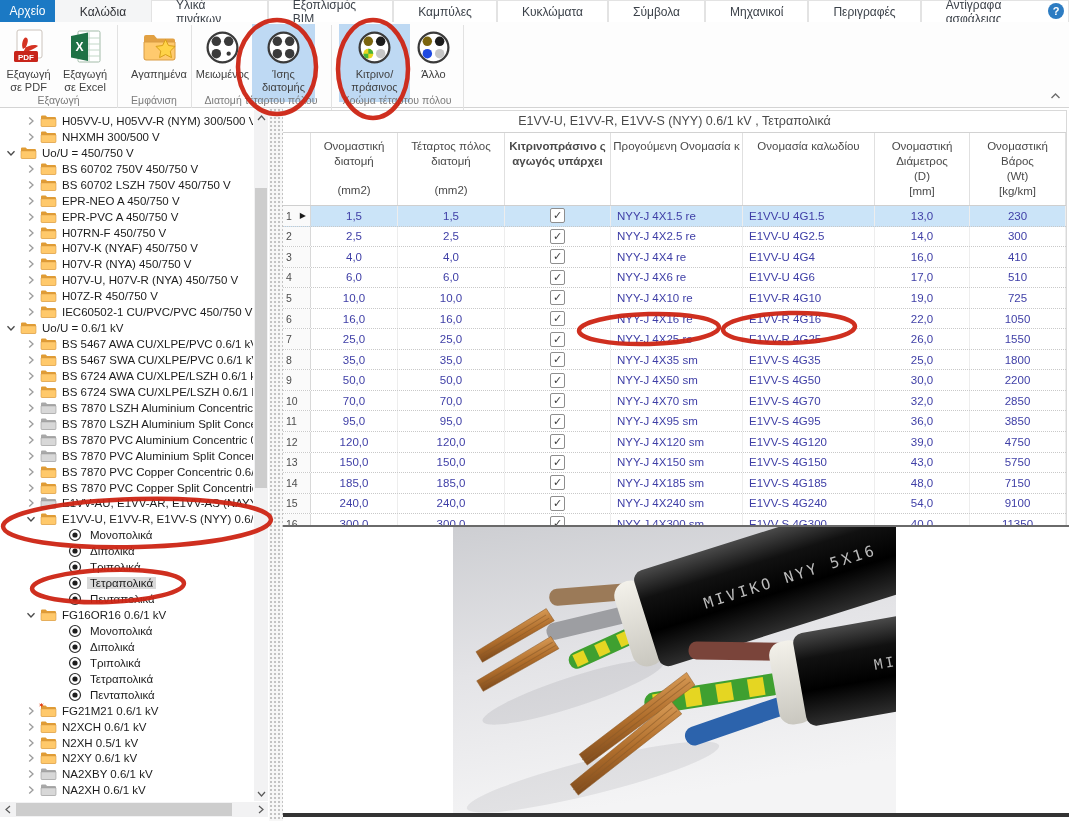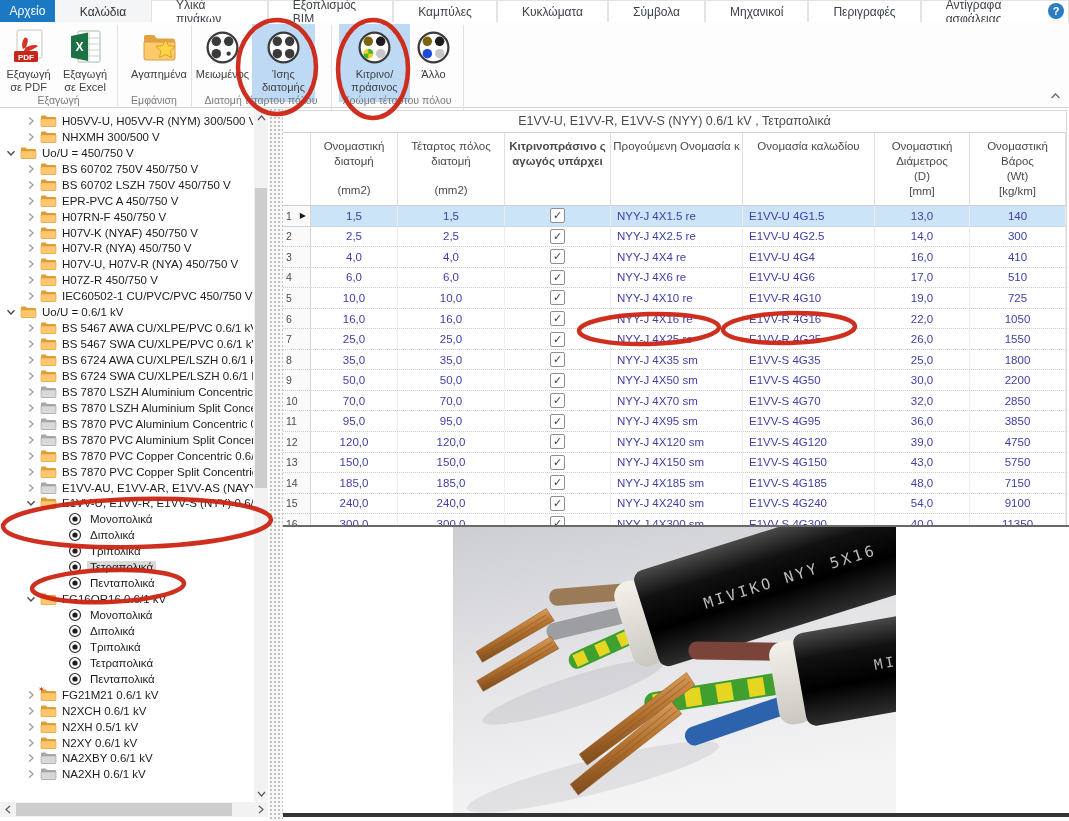--- a/index.html
+++ b/index.html
@@ -287,20 +287,34 @@
             <svg width="10" height="10" viewBox="0 0 10 10">
               <path d="M3.2 1.5 L7 5 L3.2 8.5" fill="none" stroke="#9c9c9c" stroke-width="1.3"></path>
             </svg>
           </span>
           <span class="tico">
             <svg width="17" height="14" viewBox="0 0 17 14">
               <path d="M1 2.6 Q1 1.5 2.1 1.5 H5.6 L7.1 3.1 H14.9 Q16 3.1 16 4.2 V11.4 Q16 12.5 14.9 12.5 H2.1 Q1 12.5 1 11.4 Z" fill="#e09c35"></path>
               <path d="M1 4.9 H16 V11.4 Q16 12.5 14.9 12.5 H2.1 Q1 12.5 1 11.4 Z" fill="#ffc96b" stroke="#d89a43" stroke-width="0.6"></path>
             </svg>
           </span>
+          <span class="tlabel">EPR-NEO A 450/750 V</span>
+        </div>
+        <div class="trow lvl2">
+          <span class="tarr">
+            <svg width="10" height="10" viewBox="0 0 10 10">
+              <path d="M3.2 1.5 L7 5 L3.2 8.5" fill="none" stroke="#9c9c9c" stroke-width="1.3"></path>
+            </svg>
+          </span>
+          <span class="tico">
+            <svg width="17" height="14" viewBox="0 0 17 14">
+              <path d="M1 2.6 Q1 1.5 2.1 1.5 H5.6 L7.1 3.1 H14.9 Q16 3.1 16 4.2 V11.4 Q16 12.5 14.9 12.5 H2.1 Q1 12.5 1 11.4 Z" fill="#e09c35"></path>
+              <path d="M1 4.9 H16 V11.4 Q16 12.5 14.9 12.5 H2.1 Q1 12.5 1 11.4 Z" fill="#ffc96b" stroke="#d89a43" stroke-width="0.6"></path>
+            </svg>
+          </span>
           <span class="tlabel">EPR-PVC A 450/750 V</span>
         </div>
         <div class="trow lvl2">
           <span class="tarr">
             <svg width="10" height="10" viewBox="0 0 10 10">
               <path d="M3.2 1.5 L7 5 L3.2 8.5" fill="none" stroke="#9c9c9c" stroke-width="1.3"></path>
             </svg>
           </span>
           <span class="tico">
             <svg width="17" height="14" viewBox="0 0 17 14">
@@ -824,21 +838,21 @@
         <div class="grow sel">
           <div class="gc rh" style="width: 28px;">1<span class="selarr">▶</span></div>
           <div class="gc" style="width: 87px;">1,5</div>
           <div class="gc" style="width: 107px;">1,5</div>
           <div class="gc" style="width: 106px;">
             <div class="cb">✓</div>
           </div>
           <div class="gc l" style="width: 132px;">NYY-J 4X1.5 re</div>
           <div class="gc l" style="width: 132px;">E1VV-U 4G1.5</div>
           <div class="gc" style="width: 95px;">13,0</div>
-          <div class="gc" style="width: 96px;">140</div>
+          <div class="gc" style="width: 96px;">230</div>
         </div>
         <div class="grow">
           <div class="gc rh" style="width: 28px;">2</div>
           <div class="gc" style="width: 87px;">2,5</div>
           <div class="gc" style="width: 107px;">2,5</div>
           <div class="gc" style="width: 106px;">
             <div class="cb">✓</div>
           </div>
           <div class="gc l" style="width: 132px;">NYY-J 4X2.5 re</div>
           <div class="gc l" style="width: 132px;">E1VV-U 4G2.5</div>

